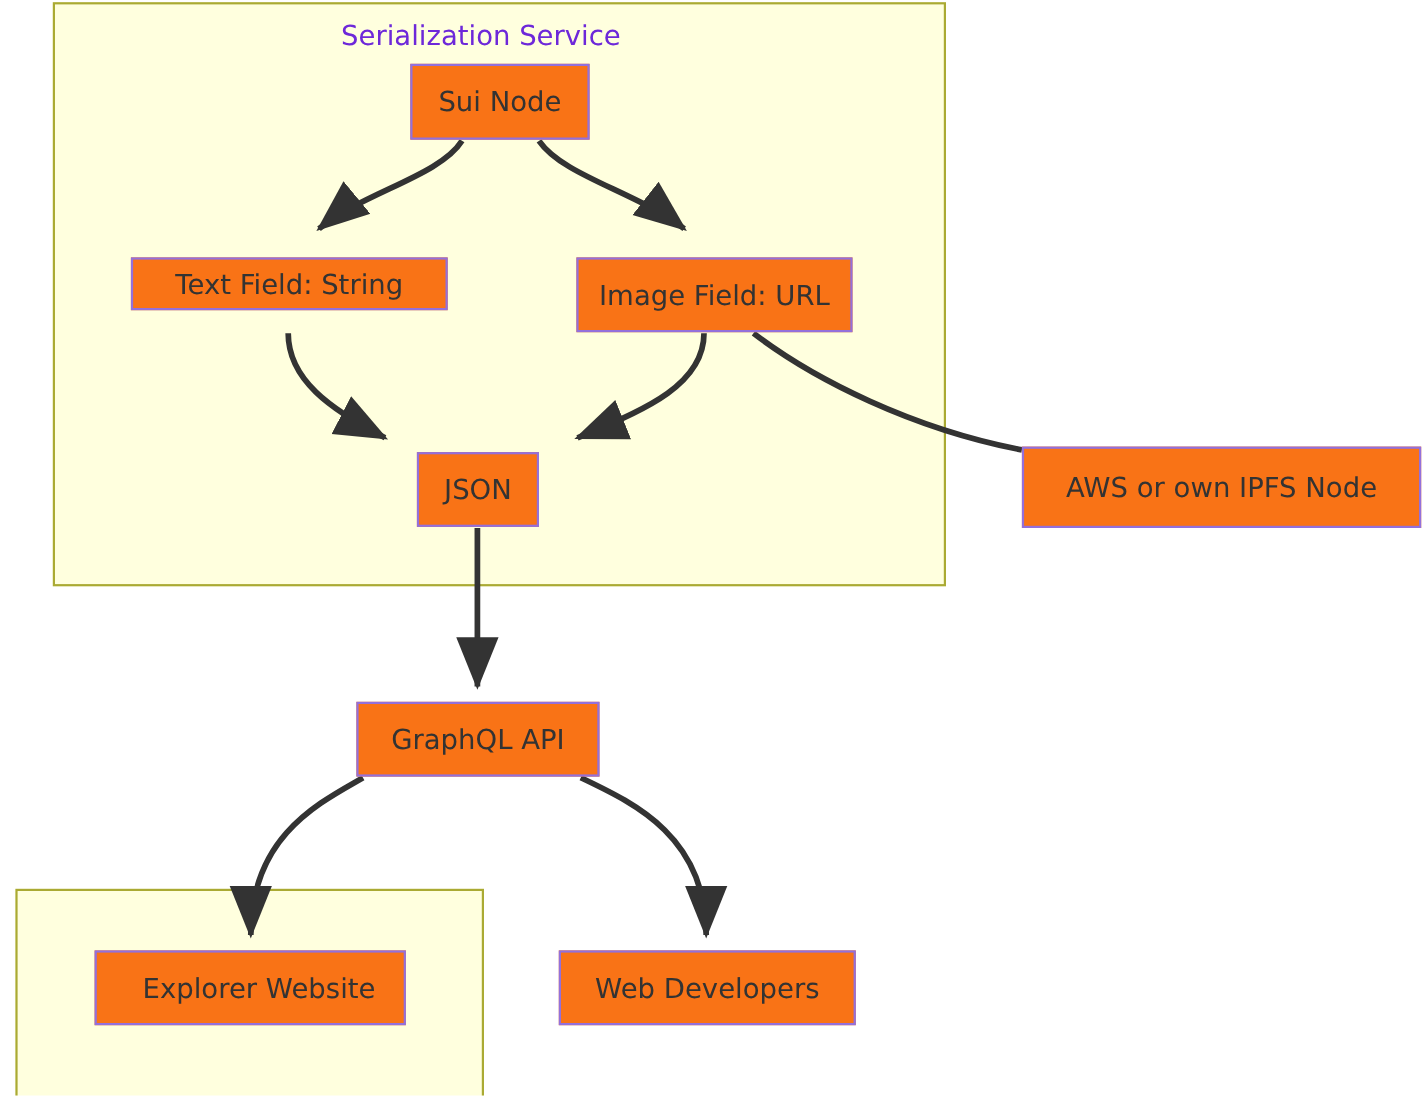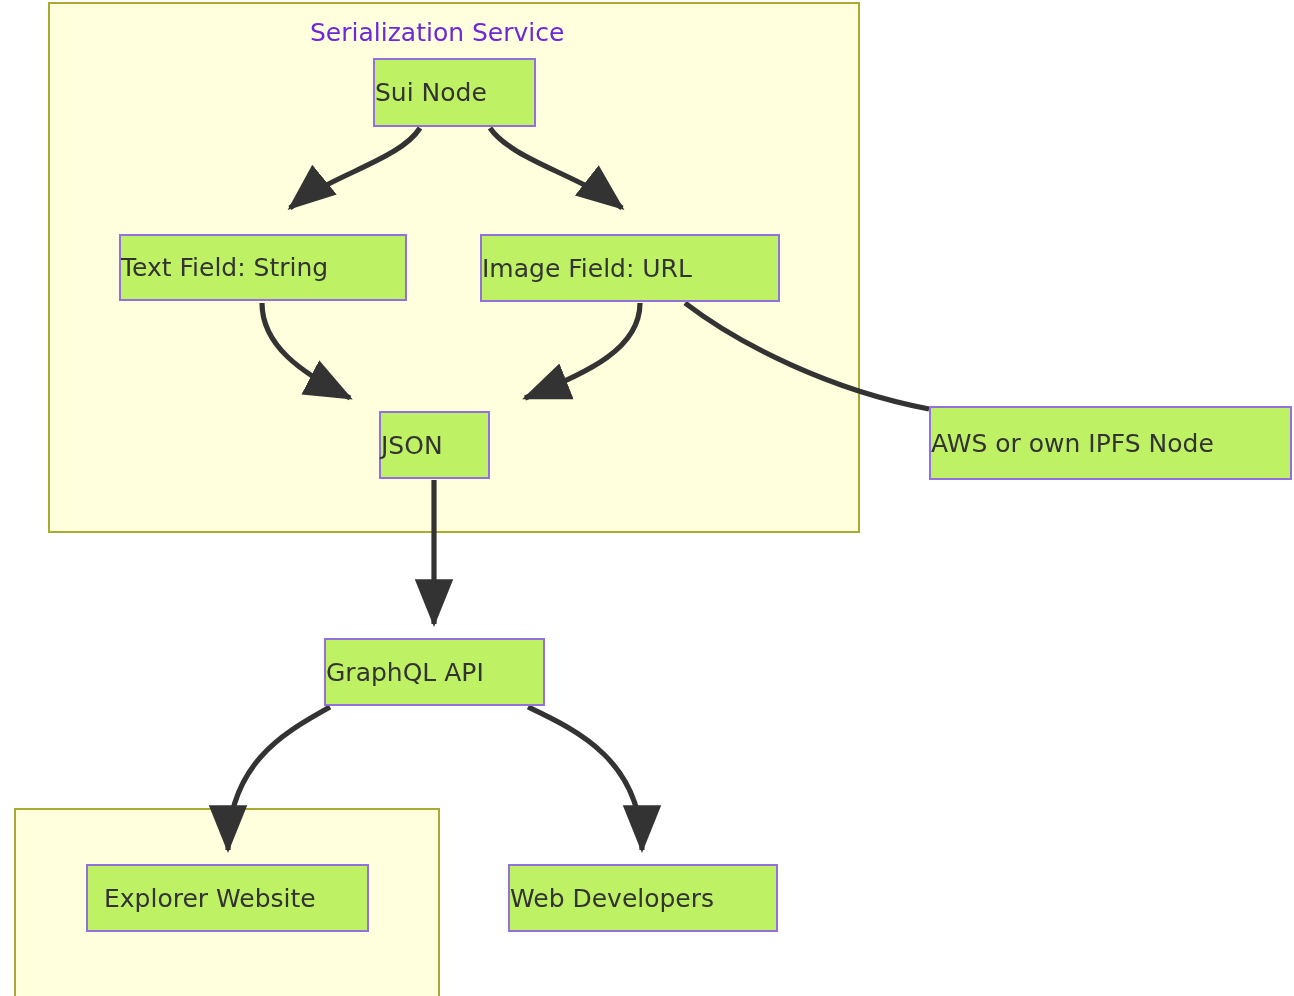--- a/index.html
+++ b/index.html
@@ -36,25 +36,26 @@
   }
   .cluster-label {
     position: absolute;
     font-size: 25px;
     color: #6d28d9;
     white-space: nowrap;
     text-align: center;
   }
   .node {
     position: absolute;
-    background: #bef264;
+    background: #f97316;
     border: 2px solid #9370db;
     box-sizing: border-box;
     display: flex;
     align-items: center;
+    justify-content: center;
     color: #333333;
     font-size: 25px;
     line-height: 1;
     white-space: nowrap;
   }
 </style>
 </head>
 <body>
 
 <div id="diagram">
@@ -79,25 +80,25 @@
         <path d="M 434,480 L 434,624" marker-end="url(#arrowhead)"></path>
         <path d="M 330,707 C 290,730 228,760 228,850" marker-end="url(#arrowhead)"></path>
         <path d="M 528,707 C 576,730 642,760 642,850" marker-end="url(#arrowhead)"></path>
       </g>
   </svg>
 
   <div class="node" id="node-sui-node" style="left: 373px; top: 58px; width: 163px; height: 69px;">
     <span>Sui Node</span>
   </div>
 
-  <div class="node" id="node-text-field" style="left: 119px; top: 234px; width: 288px; height: 67px;">
+  <div class="node" id="node-text-field" style="left: 119px; top: 234px; width: 288px; height: 48px;">
     <span>Text Field: String</span>
   </div>
 
-  <div class="node" id="node-image-field" style="left: 480px; top: 234px; width: 300px; height: 68px;">
+  <div class="node" id="node-image-field" style="left: 524px; top: 234px; width: 251px; height: 68px;">
     <span>Image Field: URL</span>
   </div>
 
   <div class="node" id="node-json" style="left: 379px; top: 411px; width: 111px; height: 68px;">
     <span>JSON</span>
   </div>
 
   <div class="node" id="node-aws-ipfs" style="left: 929px; top: 406px; width: 363px; height: 74px;">
     <span>AWS or own IPFS Node</span>
   </div>

